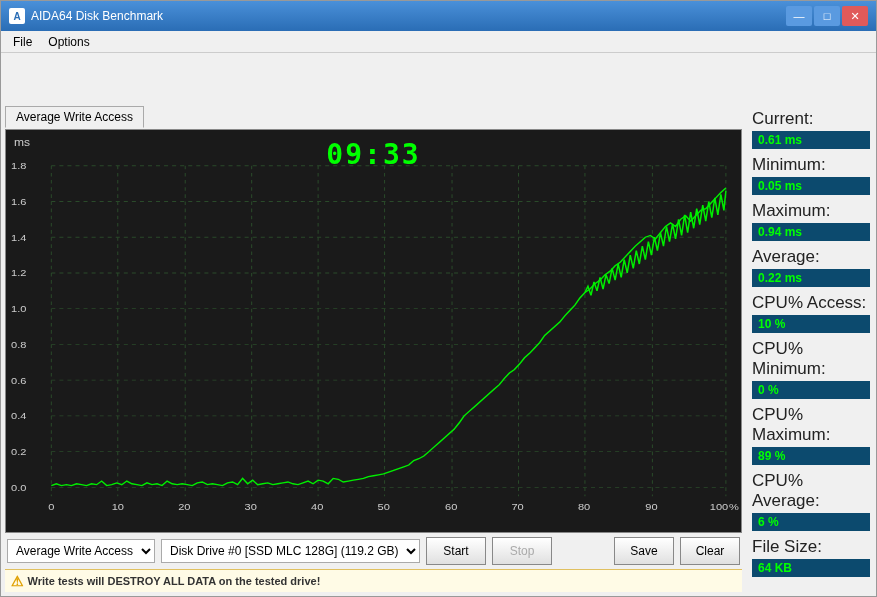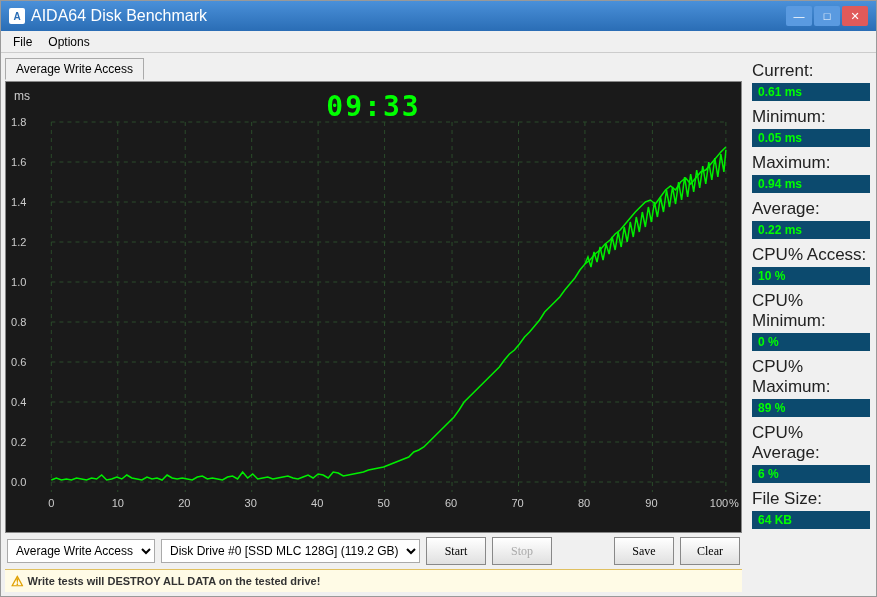--- a/index.html
+++ b/index.html
@@ -40,21 +40,21 @@
       background: #fff;
       border-radius: 2px;
       display: flex;
       align-items: center;
       justify-content: center;
       font-size: 10px;
       color: #2a6db5;
       font-weight: bold;
     }
     .title-text {
-      font-size: 16px;
+      font-size: 12px;
       font-weight: normal;
     }
     .title-bar-controls {
       display: flex;
       gap: 2px;
     }
     .title-btn {
       width: 26px;
       height: 20px;
       background: #5a9ae0;
@@ -79,20 +79,21 @@
     }
     .menu-item {
       padding: 2px 8px;
       cursor: pointer;
       font-size: 12px;
     }
     .content-area {
       display: flex;
       flex: 1;
       overflow: hidden;
+      margin-top: 48px;
     }
     .main-panel {
       flex: 1;
       display: flex;
       flex-direction: column;
       padding: 4px;
       overflow: hidden;
     }
     .tab-bar {
       display: flex;
@@ -132,21 +133,20 @@
       cursor: pointer;
     }
     .btn {
       height: 28px;
       min-width: 60px;
       border: 1px solid #888;
       background: linear-gradient(to bottom, #fff, #e0e0e0);
       font-size: 12px;
       cursor: pointer;
       padding: 4px 12px;
-      font-family: Liberation Serif, serif;
     }
     .btn:disabled {
       color: #aaa;
       cursor: default;
     }
     .spacer { flex: 1; }
     .warning-bar {
       background: #fffbe6;
       border-top: 1px solid #e0c060;
       padding: 3px 6px;

